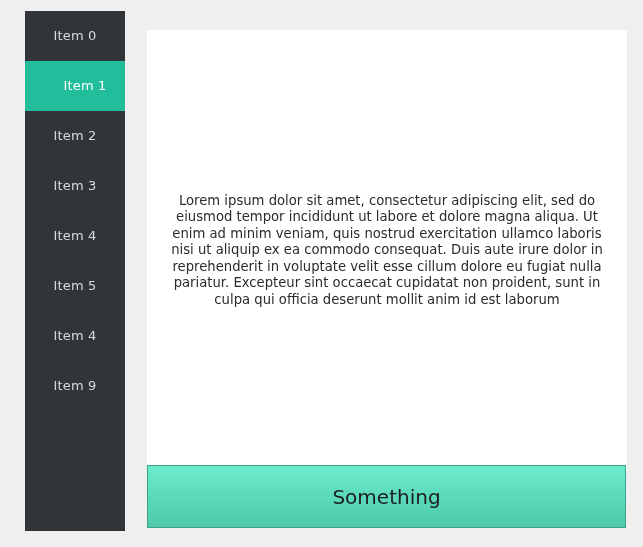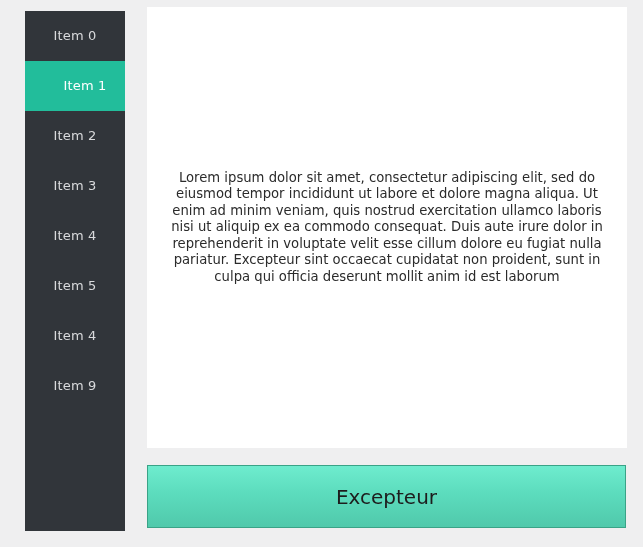--- a/index.html
+++ b/index.html
@@ -43,21 +43,21 @@
   .sidebar-item.selected {
     background: #22bd9b;
     color: #ffffff;
     padding-left: 20px;
   }
 
   
   #content-panel {
     position: absolute;
     left: 147px;
-    top: 7px;
+    top: 30px;
     width: 480px;
     height: 441px;
     background: #ffffff;
     display: flex;
     align-items: center;
     justify-content: center;
   }
   #content-paragraph {
     width: 438px;
     text-align: center;
@@ -118,16 +118,16 @@
     <div class="sidebar-item">
       <span>Item 9</span>
     </div>
   </nav>
 
   <section id="content-panel">
     <p id="content-paragraph">Lorem ipsum dolor sit amet, consectetur adipiscing elit, sed do eiusmod tempor incididunt ut labore et dolore magna aliqua. Ut enim ad minim veniam, quis nostrud exercitation ullamco laboris nisi ut aliquip ex ea commodo consequat. Duis aute irure dolor in reprehenderit in voluptate velit esse cillum dolore eu fugiat nulla pariatur. Excepteur sint occaecat cupidatat non proident, sunt in culpa qui officia deserunt mollit anim id est laborum</p>
   </section>
 
   <button id="something-button">
-    <span>Excepteur</span>
+    <span>Something</span>
   </button>
 
 </div>
 
 </body></html>

